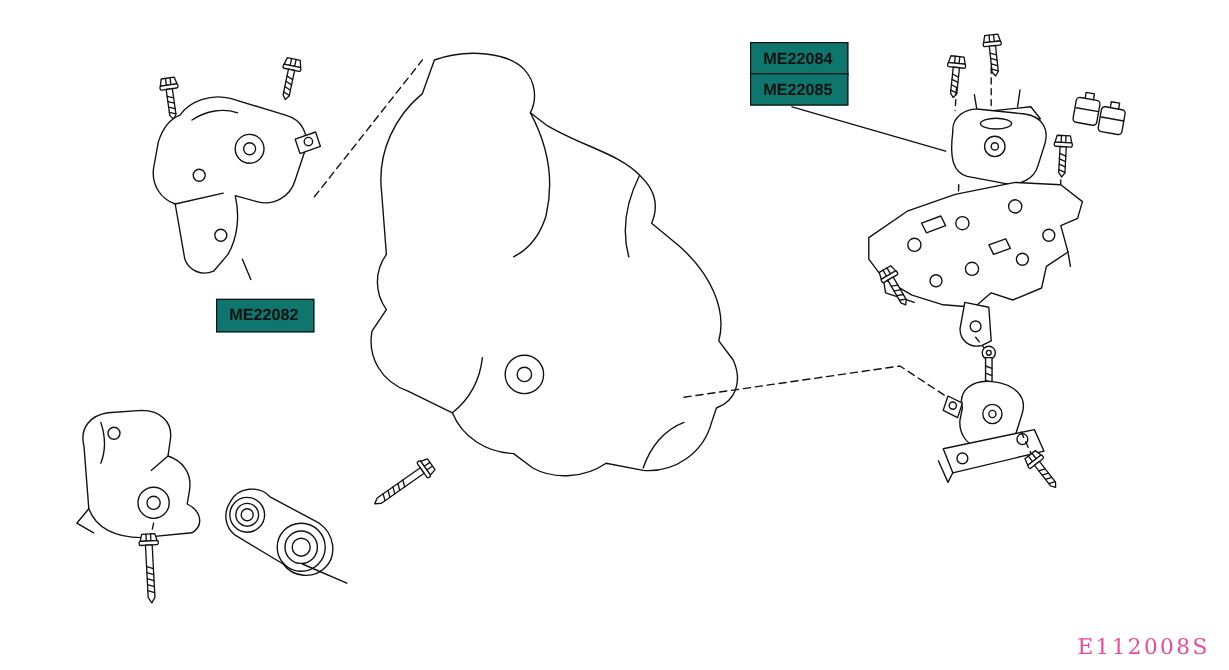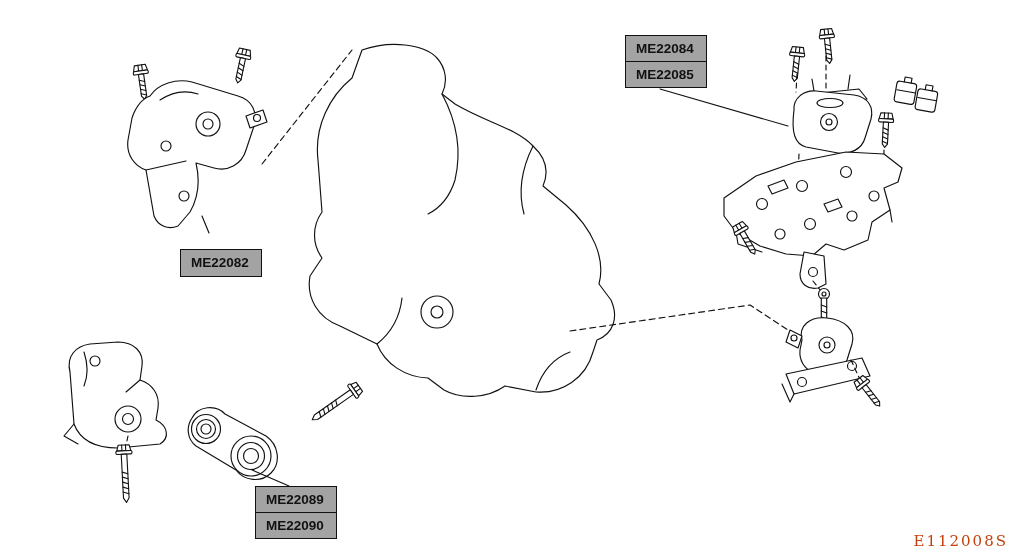--- a/index.html
+++ b/index.html
@@ -4,31 +4,31 @@
 <style>
   * { margin:0; padding:0; box-sizing:border-box; }
   html,body { background:#ffffff; font-family:"Liberation Sans", sans-serif; }
   .stage {
     position:relative; width:1024px; height:558px;
     background:#ffffff; overflow:hidden;
   }
   .stage svg { position:absolute; left:0; top:0; }
   .callout { position:absolute; display:flex; flex-direction:column; z-index:5; }
   .callout-box {
-    border:1.7px solid #111; background:#a3a3a3;
+    border:1.7px solid #111; background:#0f766e;
     padding:4px 10px 4px 10px;
     font-weight:bold; font-size:13.5px; color:#111;
     min-width:82px; line-height:1.3; text-align:left;
     white-space:nowrap;
   }
   .callout-box + .callout-box { margin-top:-1.7px; }
   .figure-code {
     position:absolute; right:16px; bottom:8px;
     font-family:"DejaVu Serif", serif;
-    font-size:15px; letter-spacing:2px; color:#c2410c; z-index:5;
+    font-size:18px; letter-spacing:2px; color:#ec4899; z-index:5;
   }
 </style>
 </head>
 <body>
 
 <div class="stage">
 
   <svg width="1024" height="558" viewBox="0 0 1024 558" stroke="#111" fill="none" stroke-width="1.15" stroke-linejoin="round" stroke-linecap="round">
 
     <defs>
@@ -201,19 +201,15 @@
 
   <div class="callout" style="left:625px; top:35px;">
     <div class="callout-box">ME22084</div>
     <div class="callout-box">ME22085</div>
   </div>
 
   <div class="callout" style="left:180px; top:249px;">
     <div class="callout-box">ME22082</div>
   </div>
 
-  <div class="callout" style="left:255px; top:486px;">
-    <div class="callout-box">ME22089</div>
-    <div class="callout-box">ME22090</div>
-  </div>
 
   <div class="figure-code">E112008S</div>
 </div>
 
 </body></html>

